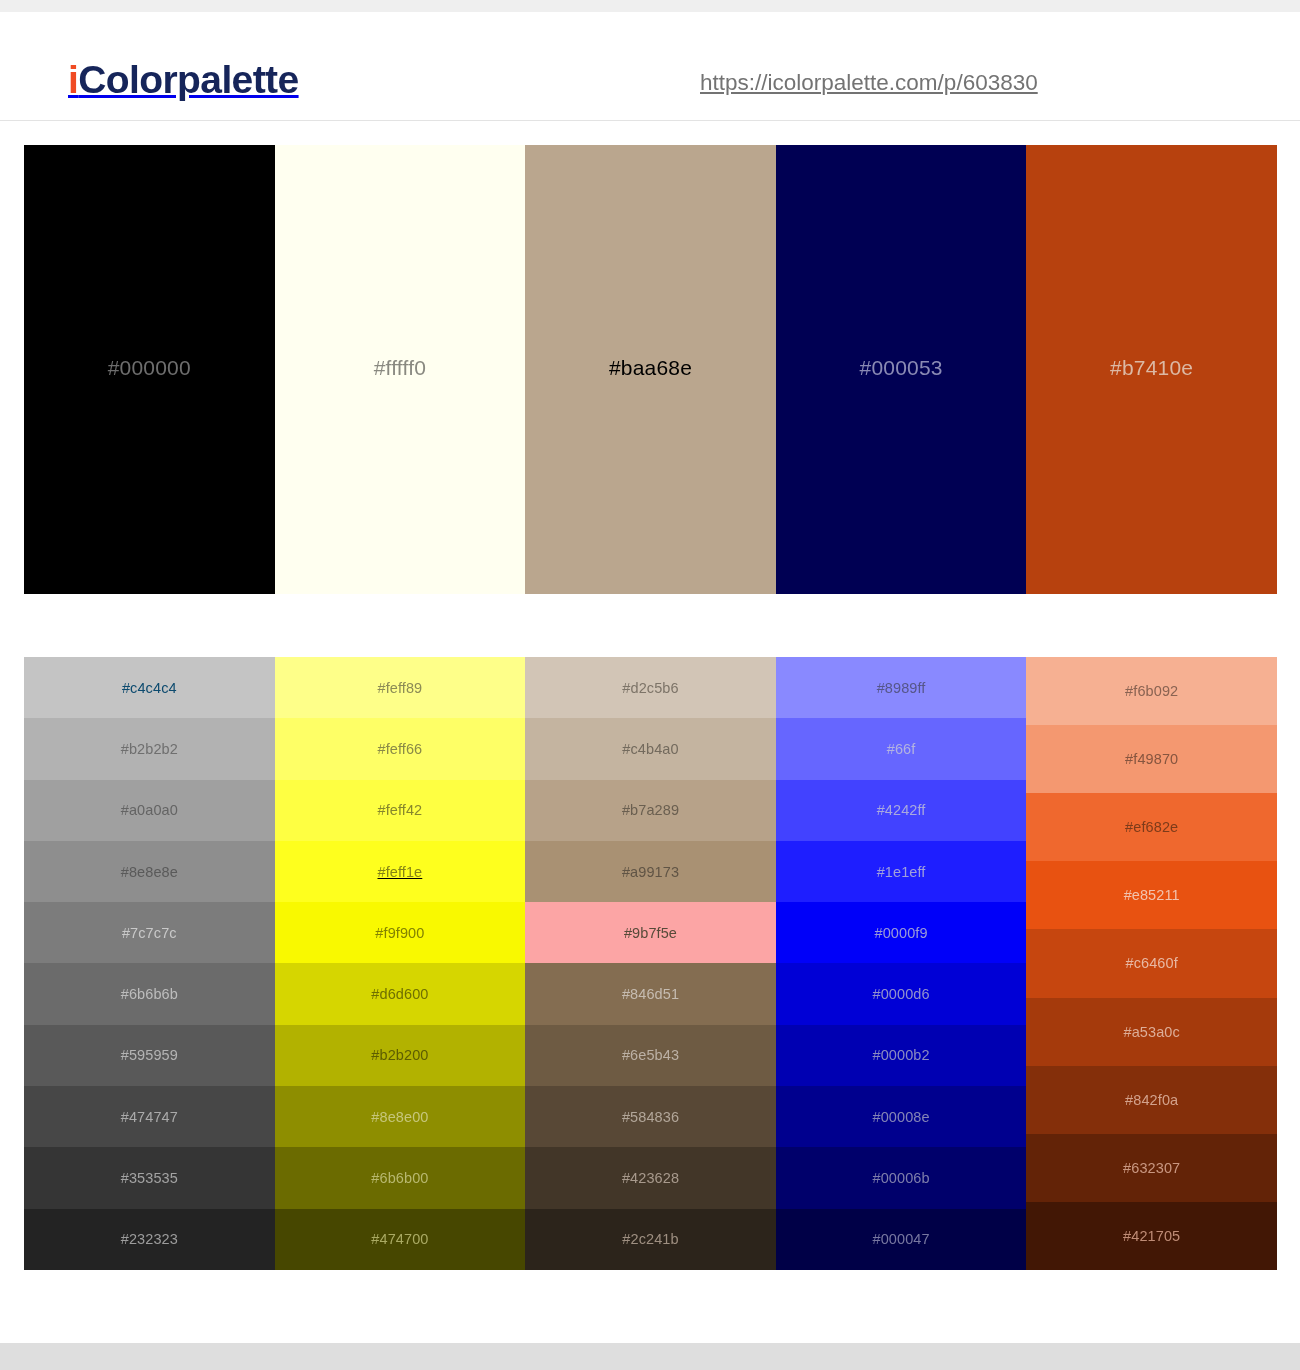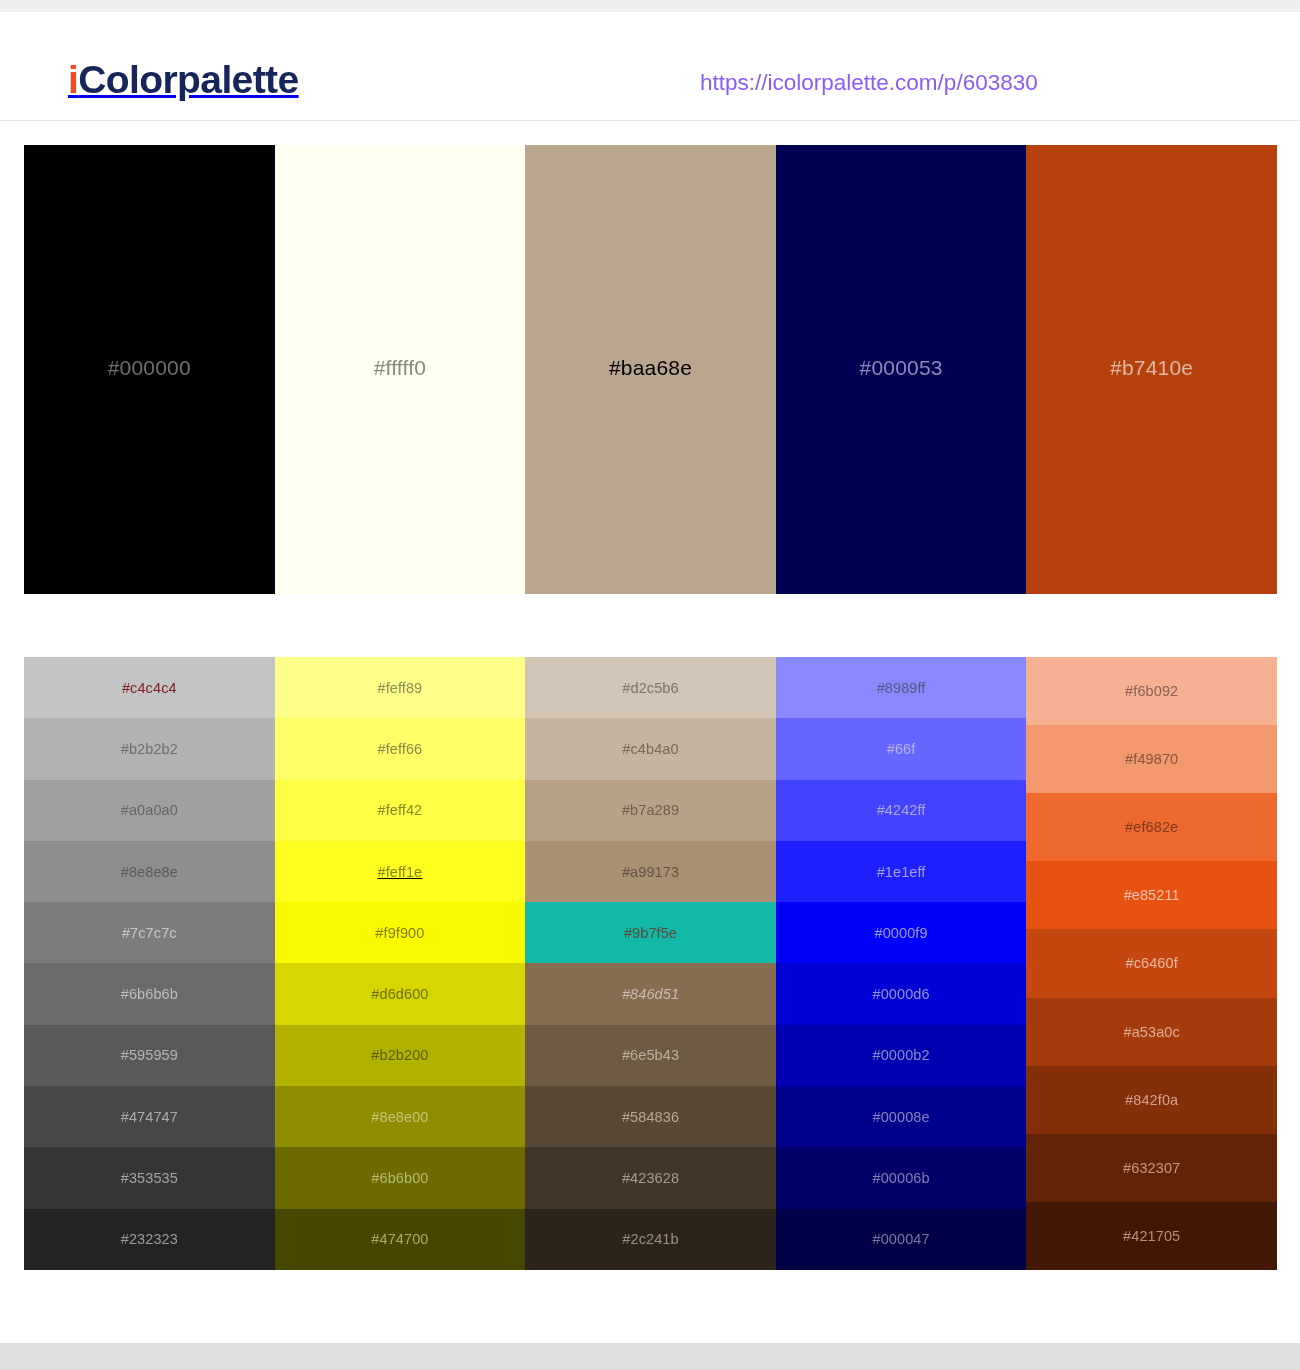--- a/index.html
+++ b/index.html
@@ -26,21 +26,21 @@
   }
   .logo {
     position:absolute; left:68px; top:48px;
     font-size:39px; font-weight:bold; letter-spacing:-0.6px;
     white-space:nowrap; line-height:1;
   }
   .logo .logo-i { color:#f04b23; }
   .logo .logo-rest { color:#16255a; }
   .url {
     position:absolute; left:700px; top:60px;
-    font-size:22.5px; color:#8b5cf6; white-space:nowrap; line-height:1;
+    font-size:22.5px; color:#737373; white-space:nowrap; line-height:1;text-decoration:underline;
   }
 
   
   .main-palette {
     position:absolute; left:24px; top:145px;
     width:1253px; height:449px;
     display:flex;
   }
   .main-swatch {
     flex:1 1 0; position:relative;
@@ -101,21 +101,21 @@
       <span class="m-label" style="color: rgb(138, 138, 180);">#000053</span>
     </div>
     <div class="main-swatch" style="background: rgb(183, 65, 14);">
       <span class="m-label" style="color: rgb(220, 185, 165);">#b7410e</span>
     </div>
   </div>
 
   <div class="shades">
     <div class="shade-col">
         <div class="shade-cell" style="background: rgb(196, 196, 196);">
-          <span class="s-label" style="color: #7f1d1d;">#c4c4c4</span>
+          <span class="s-label" style="color: #0c4a6e;">#c4c4c4</span>
         </div>
         <div class="shade-cell" style="background: rgb(178, 178, 178);">
           <span class="s-label" style="color: rgb(111, 111, 111);">#b2b2b2</span>
         </div>
         <div class="shade-cell" style="background: rgb(160, 160, 160);">
           <span class="s-label" style="color: rgb(100, 100, 100);">#a0a0a0</span>
         </div>
         <div class="shade-cell" style="background: rgb(142, 142, 142);">
           <span class="s-label" style="color: rgb(90, 90, 90);">#8e8e8e</span>
         </div>
@@ -176,25 +176,25 @@
         </div>
         <div class="shade-cell" style="background: rgb(196, 180, 160);">
           <span class="s-label" style="color: rgb(115, 106, 93);">#c4b4a0</span>
         </div>
         <div class="shade-cell" style="background: rgb(183, 162, 137);">
           <span class="s-label" style="color: rgb(106, 95, 80);">#b7a289</span>
         </div>
         <div class="shade-cell" style="background: rgb(169, 145, 115);">
           <span class="s-label" style="color: rgb(96, 84, 69);">#a99173</span>
         </div>
-        <div class="shade-cell" style="background: #14b8a6; text-align: right;">
+        <div class="shade-cell" style="background: #fca5a5; text-align: right;">
           <span class="s-label" style="color: rgb(87, 74, 57);">#9b7f5e</span>
         </div>
         <div class="shade-cell" style="background: rgb(132, 109, 81);">
-          <span class="s-label" style="color: rgb(198, 188, 177); font-style: italic;">#846d51</span>
+          <span class="s-label" style="color: rgb(198, 188, 177);">#846d51</span>
         </div>
         <div class="shade-cell" style="background: rgb(110, 91, 67);">
           <span class="s-label" style="color: rgb(188, 177, 165);">#6e5b43</span>
         </div>
         <div class="shade-cell" style="background: rgb(88, 72, 54);">
           <span class="s-label" style="color: rgb(178, 166, 153);">#584836</span>
         </div>
         <div class="shade-cell" style="background: rgb(66, 54, 40);">
           <span class="s-label" style="color: rgb(168, 154, 141);">#423628</span>
         </div>

